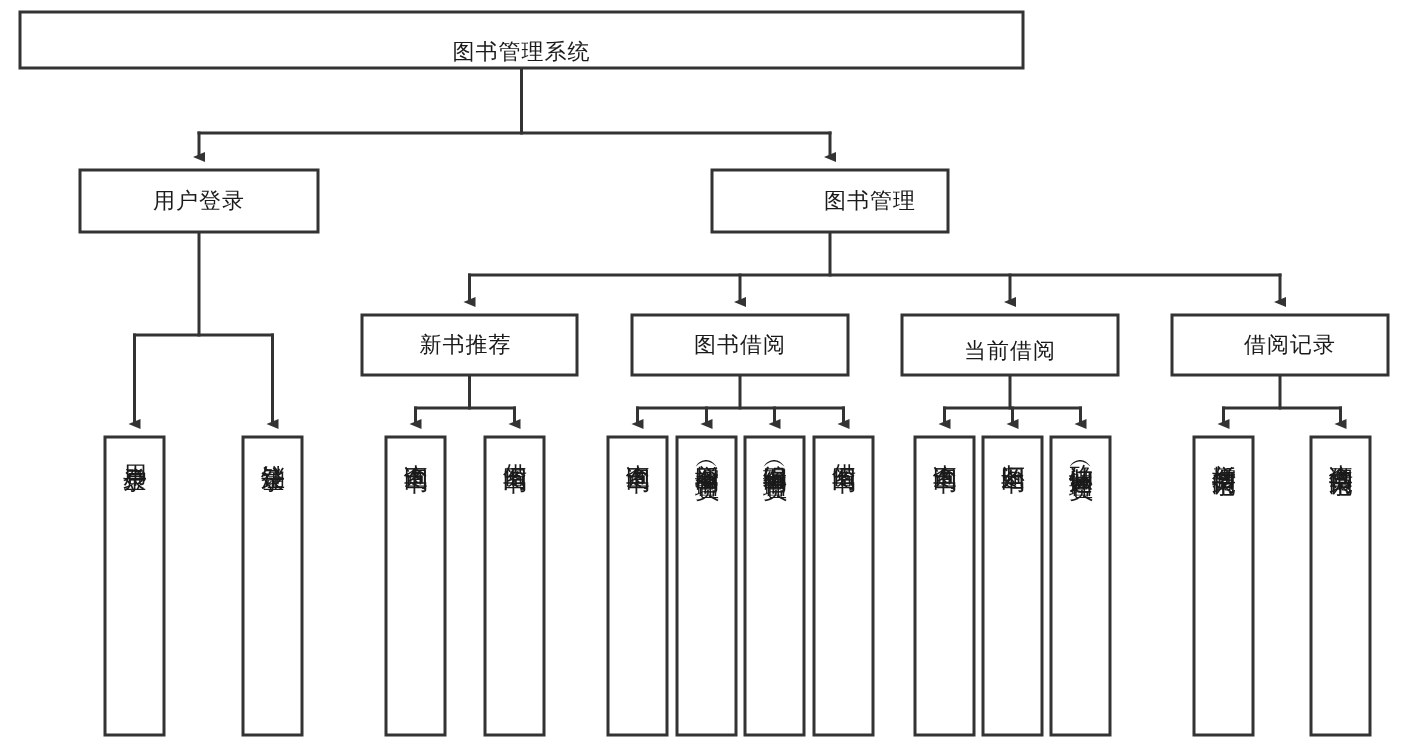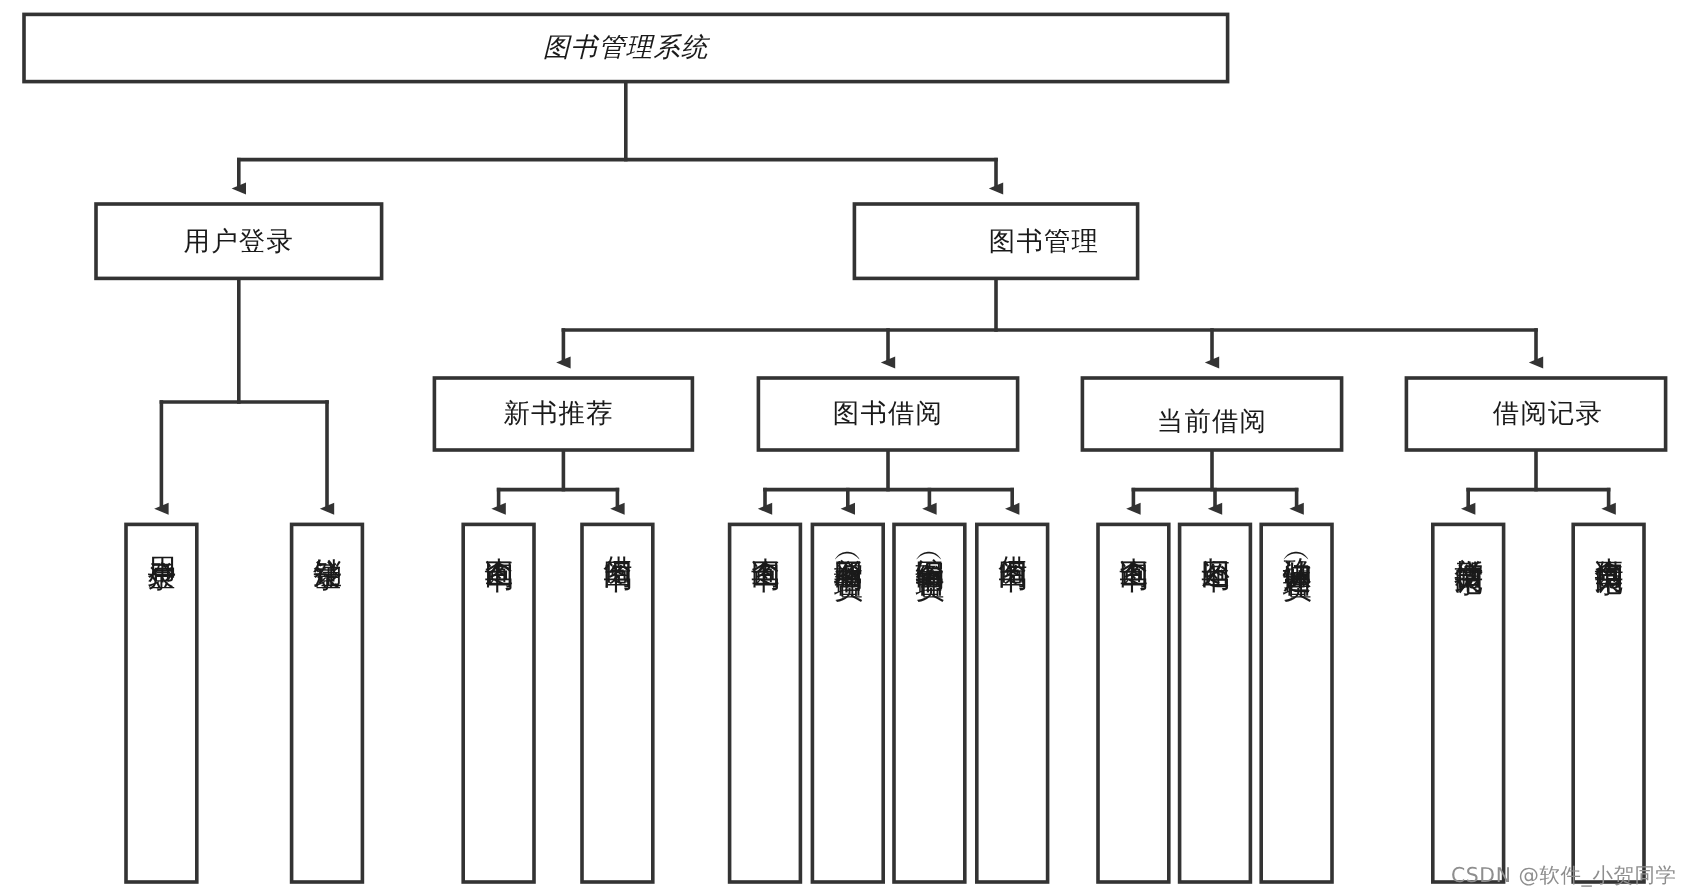--- a/index.html
+++ b/index.html
@@ -122,21 +122,21 @@
         <rect x="814" y="437" width="59" height="298" class="node-box"></rect>
         <rect x="915" y="437" width="59" height="298" class="node-box"></rect>
         <rect x="983" y="437" width="59" height="298" class="node-box"></rect>
         <rect x="1051" y="437" width="59" height="298" class="node-box"></rect>
         <rect x="1194" y="437" width="59" height="298" class="node-box"></rect>
         <rect x="1311" y="437" width="59" height="298" class="node-box"></rect>
       </g>
   </svg>
 
   <div id="labels">
-      <div class="box-label" style="left: 20px; top: 12px; width: 1003px; height: 56px; font-style: italic;">图书管理系统</div>
+      <div class="box-label" style="left: 20px; top: 24px; width: 1003px; height: 56px;">图书管理系统</div>
       <div class="box-label" style="left: 80px; top: 170px; width: 238px; height: 62px;">用户登录</div>
       <div class="box-label" style="left: 712px; top: 170px; width: 236px; height: 62px; margin-left: 40px;">图书管理</div>
       <div class="box-label" style="left: 362px; top: 315px; width: 207px; height: 60px;">新书推荐</div>
       <div class="box-label" style="left: 632px; top: 315px; width: 216px; height: 60px; text-align: center;">图书借阅</div>
       <div class="box-label" style="left: 902px; top: 315px; width: 216px; height: 72px;">当前借阅</div>
       <div class="box-label" style="left: 1172px; top: 315px; width: 236px; height: 60px;">借阅记录</div>
       <div class="leaf-label-wrap" style="left: 105px; top: 445px; width: 59px; height: 282px;">用户登录</div>
       <div class="leaf-label-wrap" style="left: 243px; top: 445px; width: 59px; height: 282px;">注销登录</div>
       <div class="leaf-label-wrap" style="left: 386px; top: 445px; width: 59px; height: 282px;">查询图书</div>
       <div class="leaf-label-wrap" style="left: 485px; top: 445px; width: 59px; height: 282px;">借阅图书</div>
@@ -144,14 +144,13 @@
       <div class="leaf-label-wrap" style="left: 677px; top: 445px; width: 59px; height: 282px;">新增图书（管理员）</div>
       <div class="leaf-label-wrap" style="left: 745px; top: 445px; width: 59px; height: 282px;">编辑图书（管理员）</div>
       <div class="leaf-label-wrap" style="left: 814px; top: 445px; width: 59px; height: 282px;">借阅图书</div>
       <div class="leaf-label-wrap" style="left: 915px; top: 445px; width: 59px; height: 282px;">查询图书</div>
       <div class="leaf-label-wrap" style="left: 983px; top: 445px; width: 59px; height: 282px;">归还图书</div>
       <div class="leaf-label-wrap" style="left: 1051px; top: 445px; width: 59px; height: 282px;">确认归还（管理员）</div>
       <div class="leaf-label-wrap" style="left: 1194px; top: 445px; width: 59px; height: 282px;">新增借阅记录</div>
       <div class="leaf-label-wrap" style="left: 1311px; top: 445px; width: 59px; height: 282px;">查询借阅记录</div>
     </div>
 
-  <div class="watermark">CSDN @软件_小贺同学</div>
 </div>
 
 </body></html>

